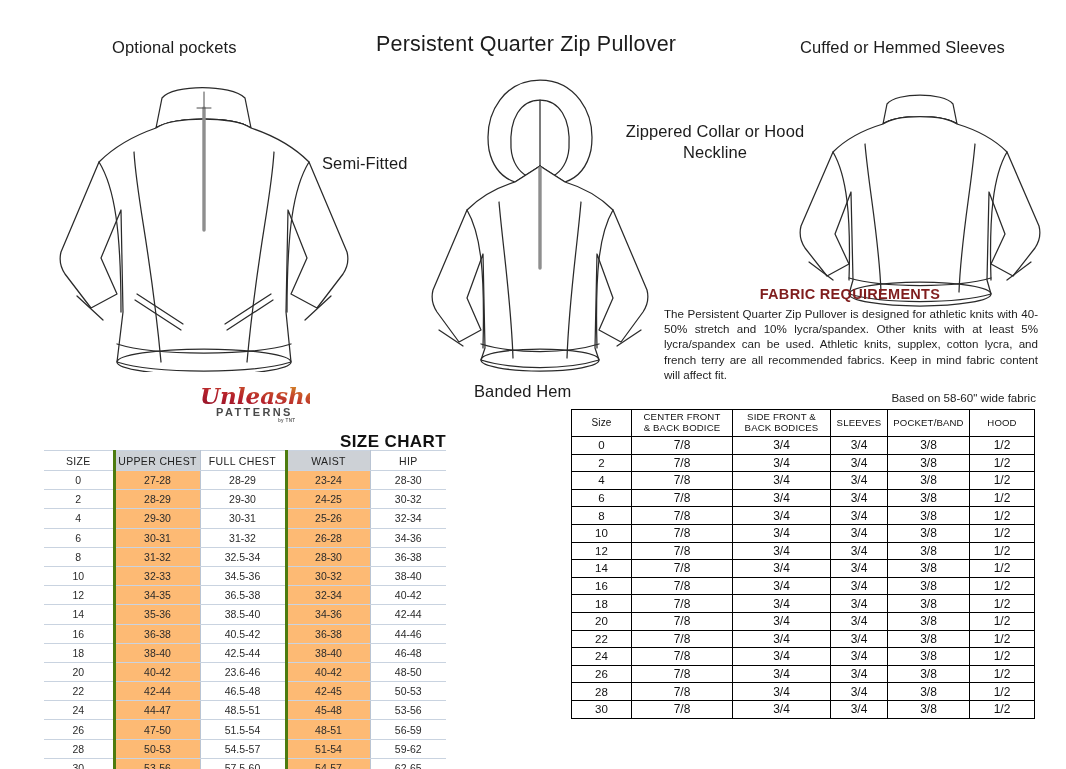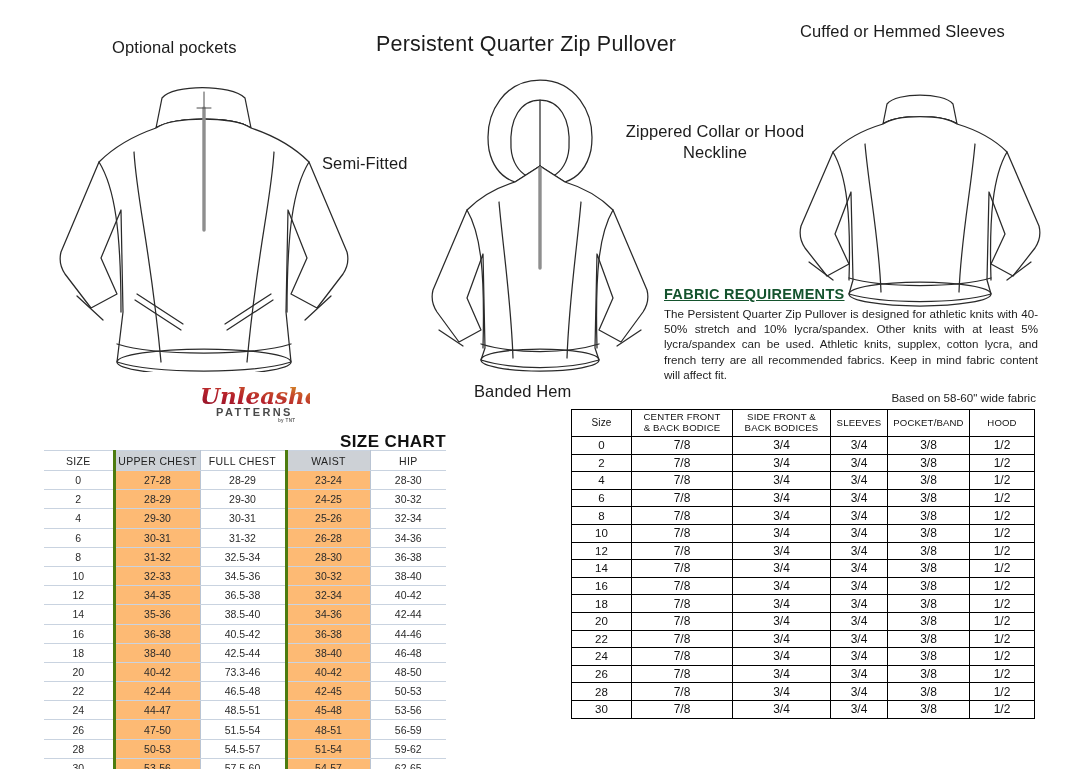--- a/index.html
+++ b/index.html
@@ -70,23 +70,22 @@
     height:19px;
   }
   #size-table .shade{background:#fdba74;}
   #size-table thead .shade{background:#cdd1d6;}
   #size-table .colsep-l{border-left:3px solid #4d7c0f;}
   #size-table .colsep-r{border-right:1px solid #b9c4d3;}
   #size-table tbody tr:last-child td{border-bottom:1px solid #c9d3e0;}
 
   
   #fabric-head{
-    font-size:14.5px;font-weight:700;letter-spacing:.3px;color:#14532d;
-    text-align:left;
-    text-decoration:underline;
+    font-size:14.5px;font-weight:700;letter-spacing:.3px;color:#7f1d1d;
+    text-align:center;
   }
   #fabric-body{
     font-size:11.6px;line-height:1.31;color:#1d1d1d;
     text-align:justify;
   }
   #fabric-based{font-size:11.6px;color:#1d1d1d;text-align:right;}
 
   #fabric-table{
     width:463px;
     font-size:11px;
@@ -108,21 +107,21 @@
   #fabric-table tbody td{height:16.6px;font-size:12px;}
   #fabric-table tbody td.sz{font-size:11.5px;}
 </style>
 </head>
 <body>
 
 <div class="abs note" id="title" style="left:376px;top:32px;">Persistent Quarter Zip Pullover</div>
 
 <div class="abs note" id="lbl-pockets" style="left:112px;top:38px;">Optional pockets</div>
 
-<div class="abs note" id="lbl-cuffed" style="left:800px;top:22px;">Cuffed or Hemmed Sleeves</div>
+<div class="abs note" id="lbl-cuffed" style="left:800px;top:38px;">Cuffed or Hemmed Sleeves</div>
 
 <div class="abs note" id="lbl-semi" style="left:322px;top:154px;">Semi-Fitted</div>
 
 <div class="abs note" id="lbl-zipcollar" style="left:608px;top:121px;width:214px;">Zippered Collar or Hood
 Neckline</div>
 
 <div class="abs note" id="lbl-banded" style="left:474px;top:382px;">Banded Hem</div>
 
 <div class="abs" style="left:55px;top:62px;">
 <svg class="flat" width="300" height="310" viewBox="0 0 300 310">
@@ -336,21 +335,21 @@
         <tr>
           <td>18</td>
           <td class="shade colsep-l colsep-r">38-40</td>
           <td>42.5-44</td>
           <td class="shade colsep-l colsep-r">38-40</td>
           <td>46-48</td>
         </tr>
         <tr>
           <td>20</td>
           <td class="shade colsep-l colsep-r">40-42</td>
-          <td>73.3-46</td>
+          <td>23.6-46</td>
           <td class="shade colsep-l colsep-r">40-42</td>
           <td>48-50</td>
         </tr>
         <tr>
           <td>22</td>
           <td class="shade colsep-l colsep-r">42-44</td>
           <td>46.5-48</td>
           <td class="shade colsep-l colsep-r">42-45</td>
           <td>50-53</td>
         </tr>

